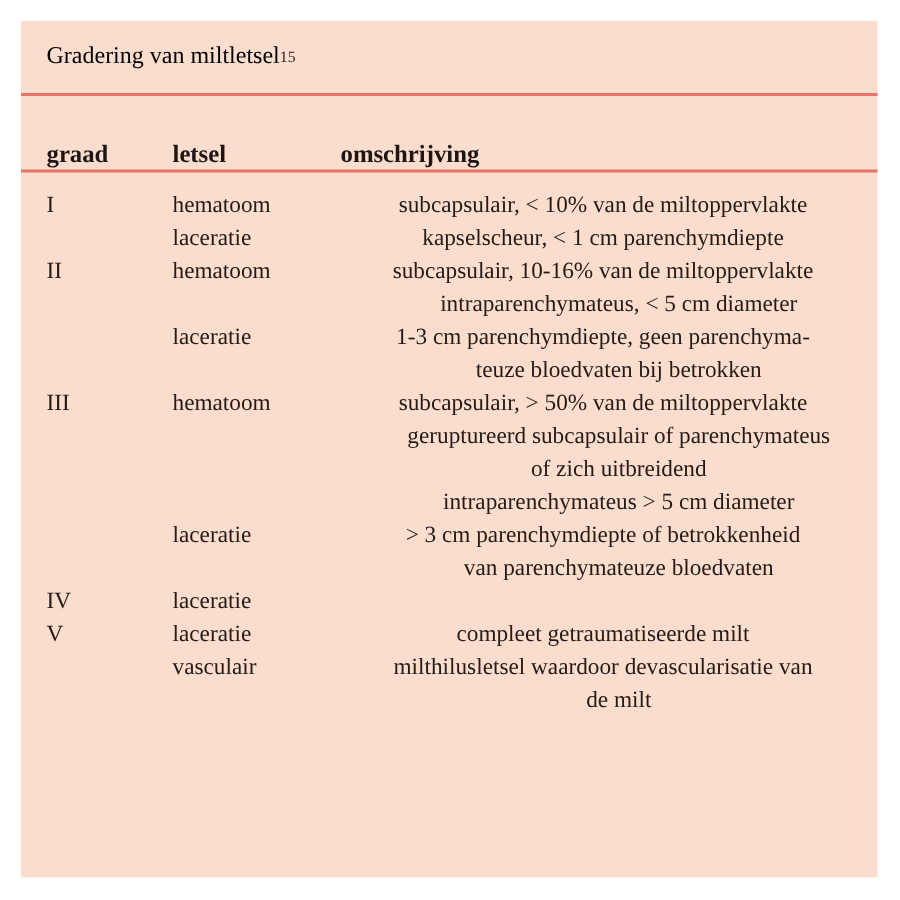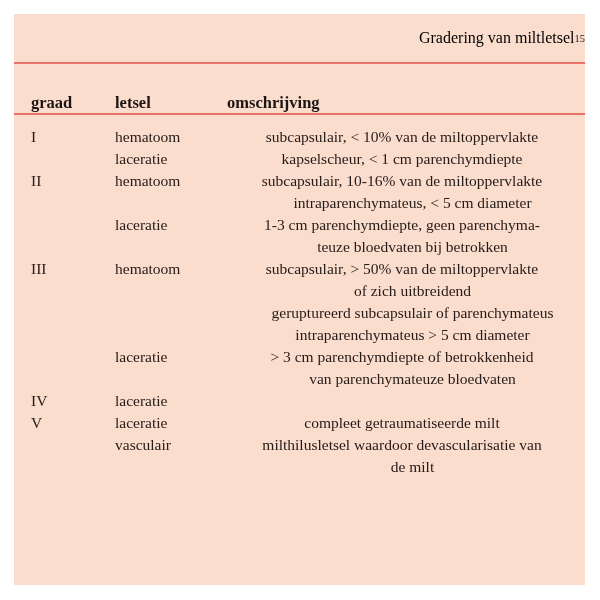--- a/index.html
+++ b/index.html
@@ -29,21 +29,20 @@
     background: #e8736a;
     width: 100%;
   }
 
   #caption-zone {
     height: 48px;
     display: flex;
     align-items: center;
     padding-left: 17px;
     box-sizing: border-box;
-    justify-content: flex-end;
   }
   #caption-ref {
     font-size: 10.5px;
     vertical-align: super;
     color: #241a17;
   }
 
   #header-zone {
     height: 49px;
     display: flex;
@@ -144,22 +143,22 @@
             <div class="desc-line cont">teuze bloedvaten bij betrokken</div>
           </div>
         </div>
       </div>
       <div class="grade-block">
         <div class="entry">
           <div class="col-graad">III</div>
           <div class="col-letsel">hematoom</div>
           <div class="col-oms">
             <div class="desc-line">subcapsulair, &gt; 50% van de miltoppervlakte</div>
+            <div class="desc-line cont">geruptureerd subcapsulair of parenchymateus</div>
             <div class="desc-line cont">of zich uitbreidend</div>
-            <div class="desc-line cont">geruptureerd subcapsulair of parenchymateus</div>
             <div class="desc-line cont">intraparenchymateus &gt; 5 cm diameter</div>
           </div>
         </div>
         <div class="entry">
           <div class="col-graad"></div>
           <div class="col-letsel">laceratie</div>
           <div class="col-oms">
             <div class="desc-line">&gt; 3 cm parenchymdiepte of betrokkenheid</div>
             <div class="desc-line cont">van parenchymateuze bloedvaten</div>
           </div>

